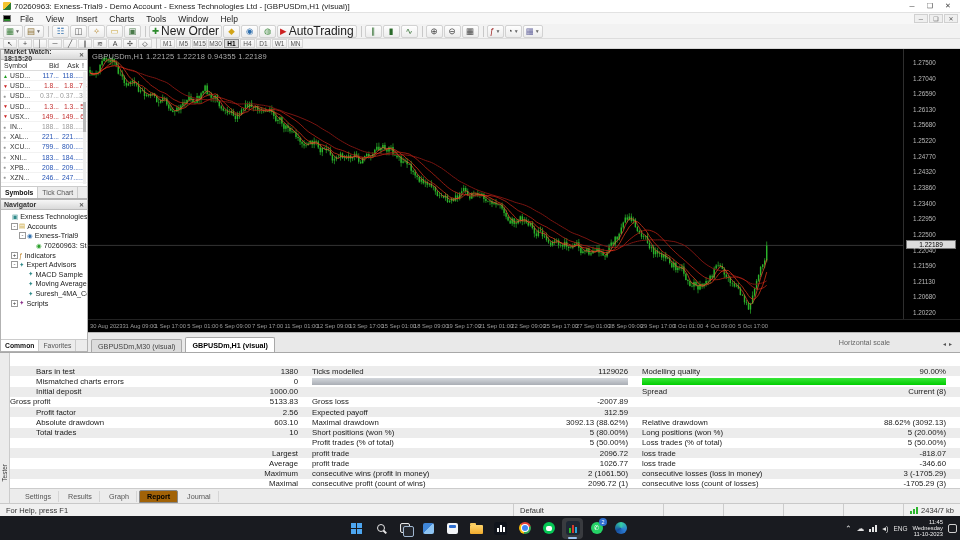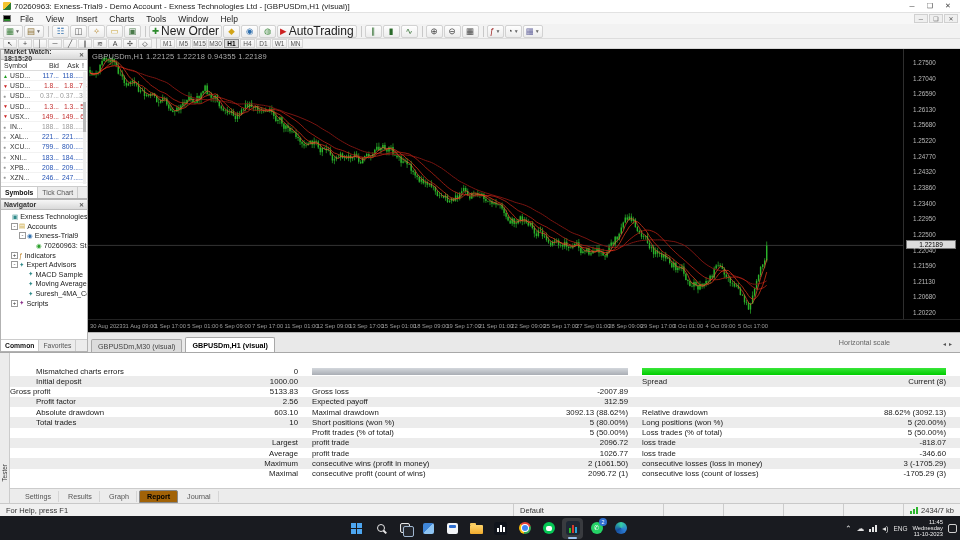--- a/index.html
+++ b/index.html
@@ -507,20 +507,34 @@
     </span>
   <span class="hscale">Horizontal scale</span>
   <span class="strip-arrows">◂▸</span>
 </div>
 
 <div class="tester">
   <div class="tester-side">
       <span>Tester</span>
     </div>
   <div class="report" id="report">
+      <div class="rep-row odd">
+        <div class="rep-cell c1">
+          <span class="lbl">Bars in test</span>
+          <span class="val">1380</span>
+        </div>
+        <div class="rep-cell">
+          <span class="lbl">Ticks modelled</span>
+          <span class="val">1129026</span>
+        </div>
+        <div class="rep-cell">
+          <span class="lbl">Modelling quality</span>
+          <span class="val">90.00%</span>
+        </div>
+      </div>
       <div class="rep-row">
         <div class="rep-cell c1">
           <span class="lbl">Mismatched charts errors</span>
           <span class="val">0</span>
         </div>
         <div class="rep-cell">
           <div class="barfill bar-gray"></div>
         </div>
         <div class="rep-cell">
           <div class="barfill bar-green"></div>

